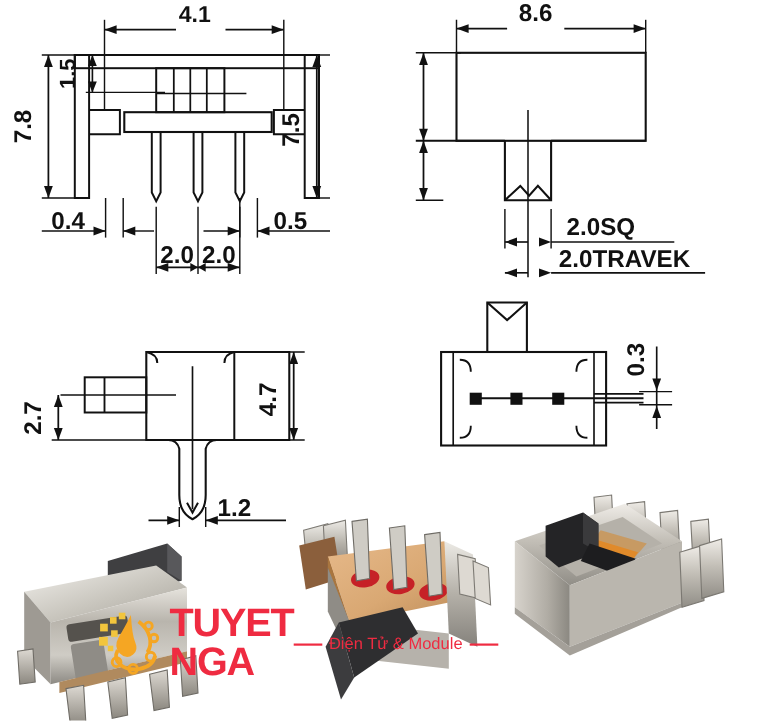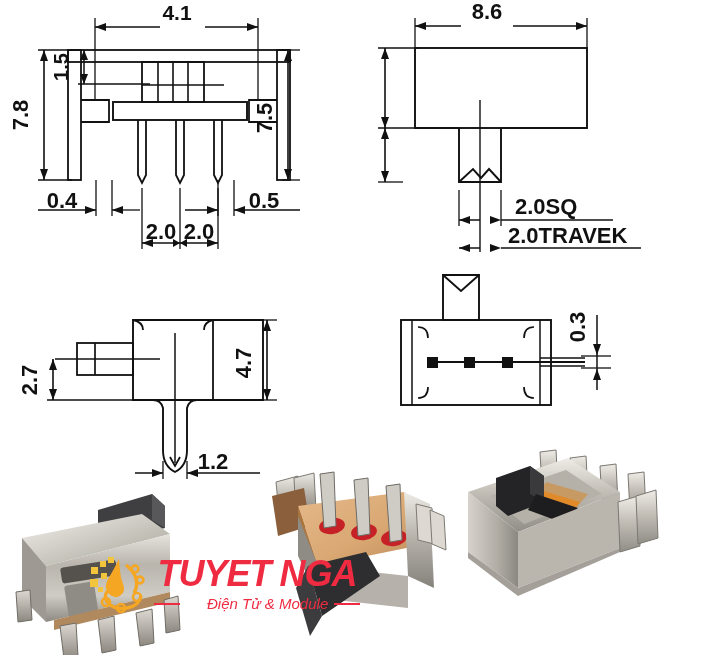--- a/index.html
+++ b/index.html
@@ -4,27 +4,27 @@
 <style>
   html,body{margin:0;padding:0;background:#ffffff;}
   body{width:713px;height:657px;position:relative;overflow:hidden;
        font-family:"Liberation Sans",sans-serif;color:#111;}
   #stage{position:absolute;inset:0;width:713px;height:567px;}
   svg{display:block;}
   .dimtext{font-family:"Liberation Sans",sans-serif;font-weight:700;fill:#111;}
   .wm-wrap{position:absolute;left:88px;top:548px;width:240px;height:72px;
            display:flex;align-items:center;pointer-events:none;}
   .wm-logo{width:62px;height:62px;flex:0 0 62px;position:relative;}
-  .wm-text{margin-left:4px;display:flex;flex-direction:column;align-items:center;font-style:italic;}
+  .wm-text{margin-left:4px;display:flex;flex-direction:row;align-items:center;}
   .wm-title{font-family:"Liberation Sans",sans-serif;font-weight:700;font-size:36px;
             letter-spacing:-1px;color:#ef2b41;line-height:1;}
   .wm-sub-row{display:flex;align-items:center;gap:6px;margin-top:3px;}
   .wm-rule{display:block;width:26px;height:2px;background:#ef2b41;}
   .wm-sub{font-family:"Liberation Sans",sans-serif;font-size:15px;color:#ef2b41;
-          font-weight:400;white-space:nowrap;margin-left:21px;}
+          font-weight:400;white-space:nowrap;}
   .photo{position:absolute;}
 </style>
 </head>
 <body>
 
 <div id="stage">
 
   <svg width="340" height="260" style="position:absolute;left:0;top:0">
     <g stroke="#111" fill="none" stroke-width="2">
 

